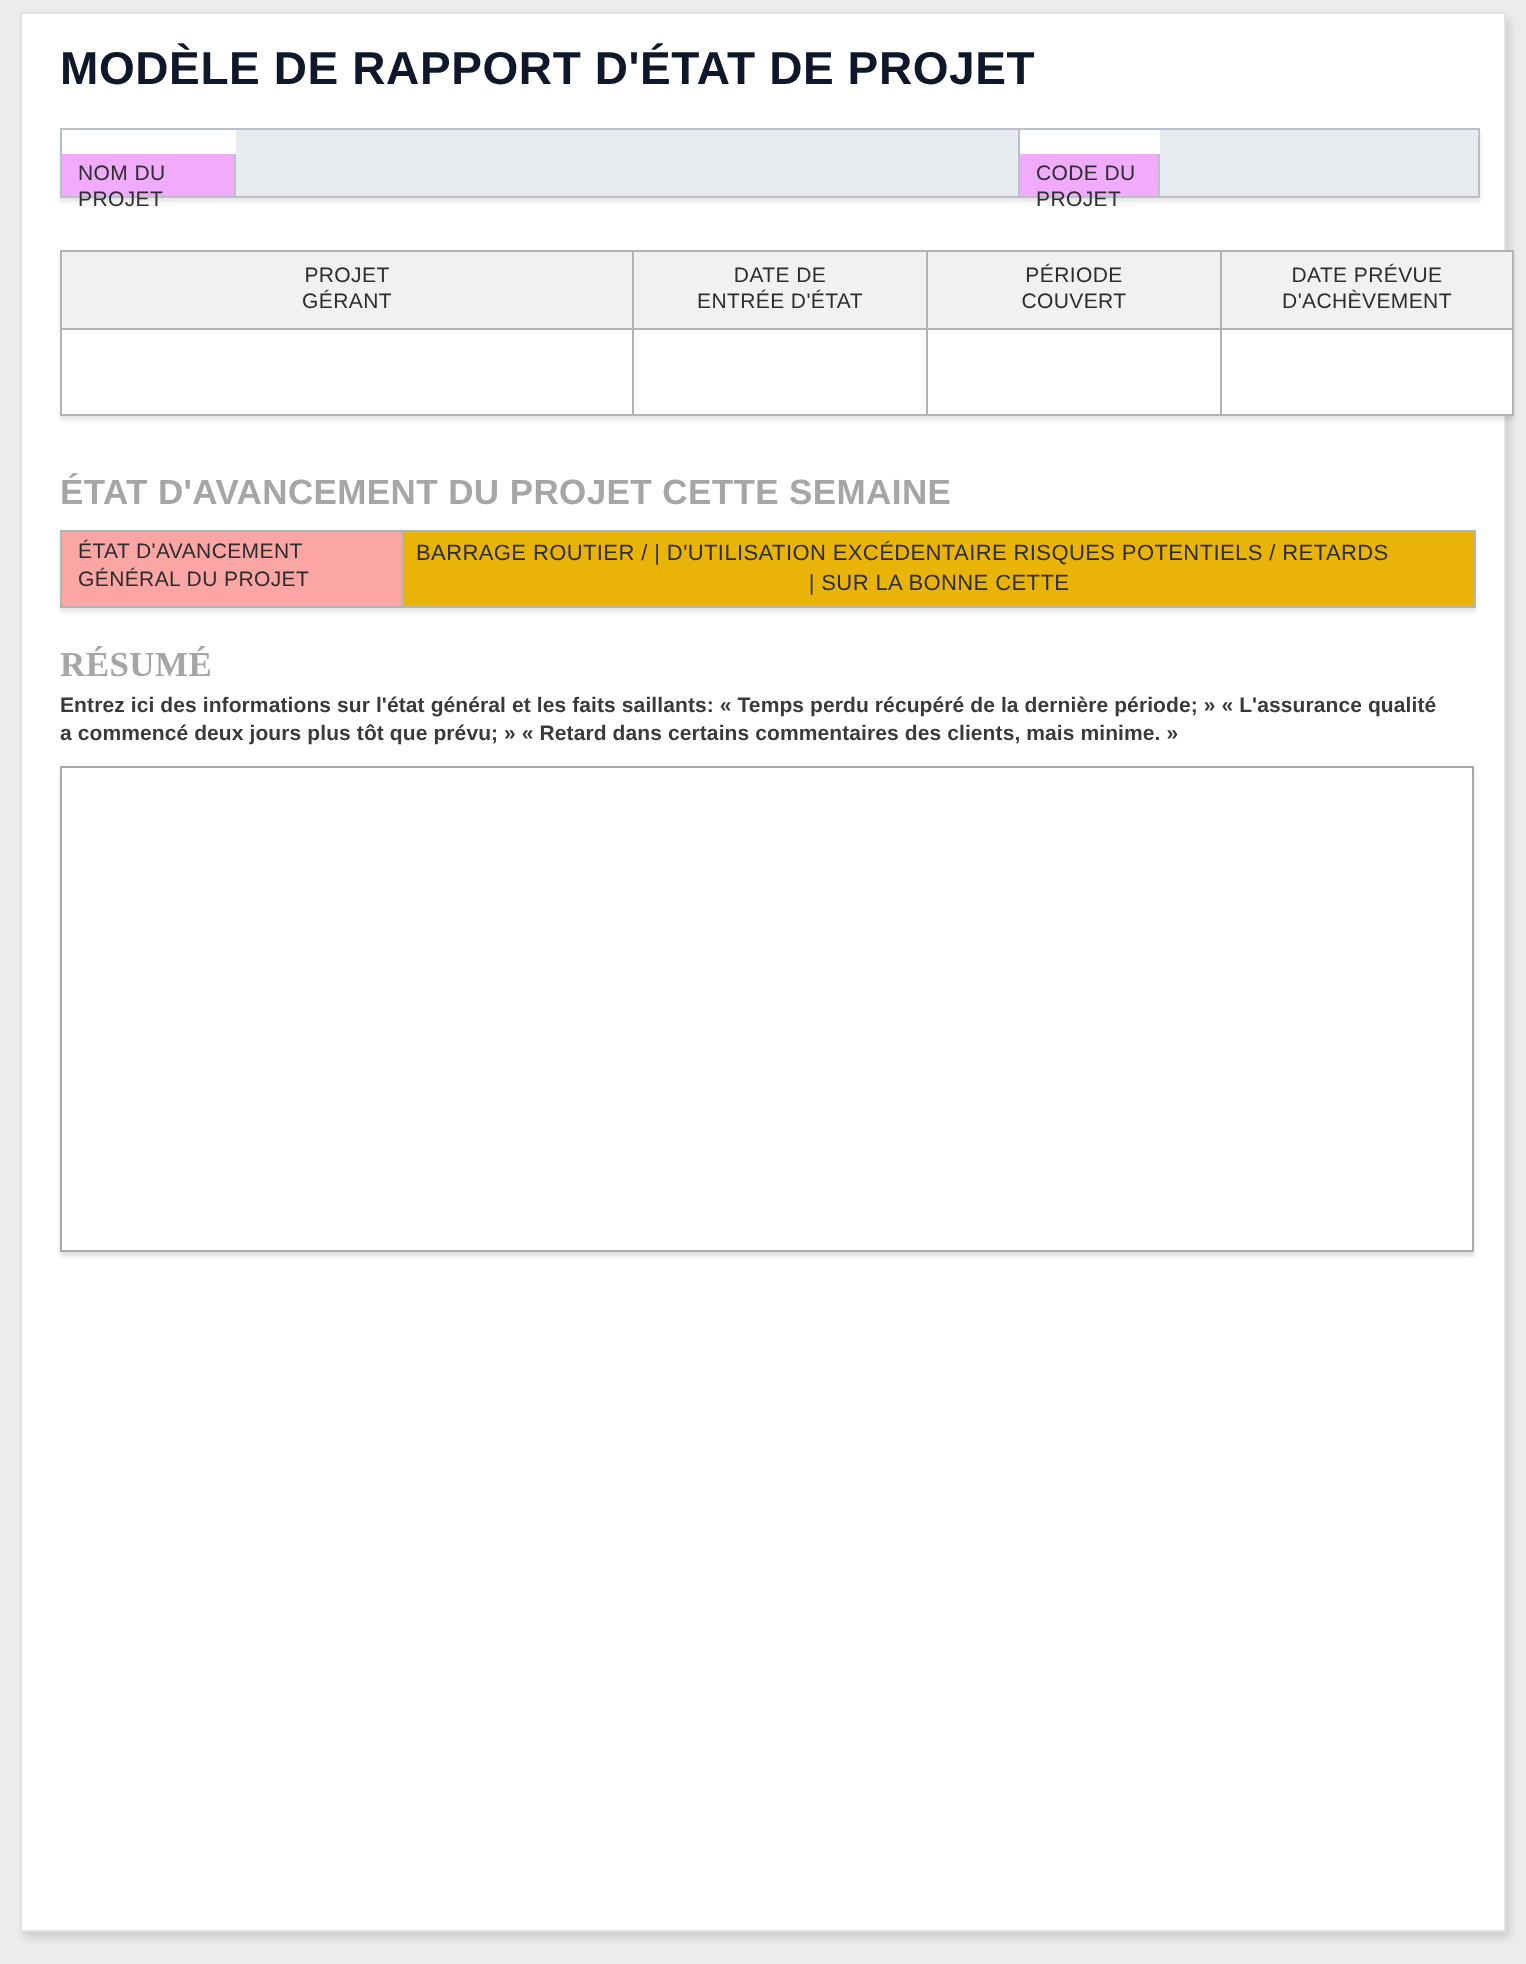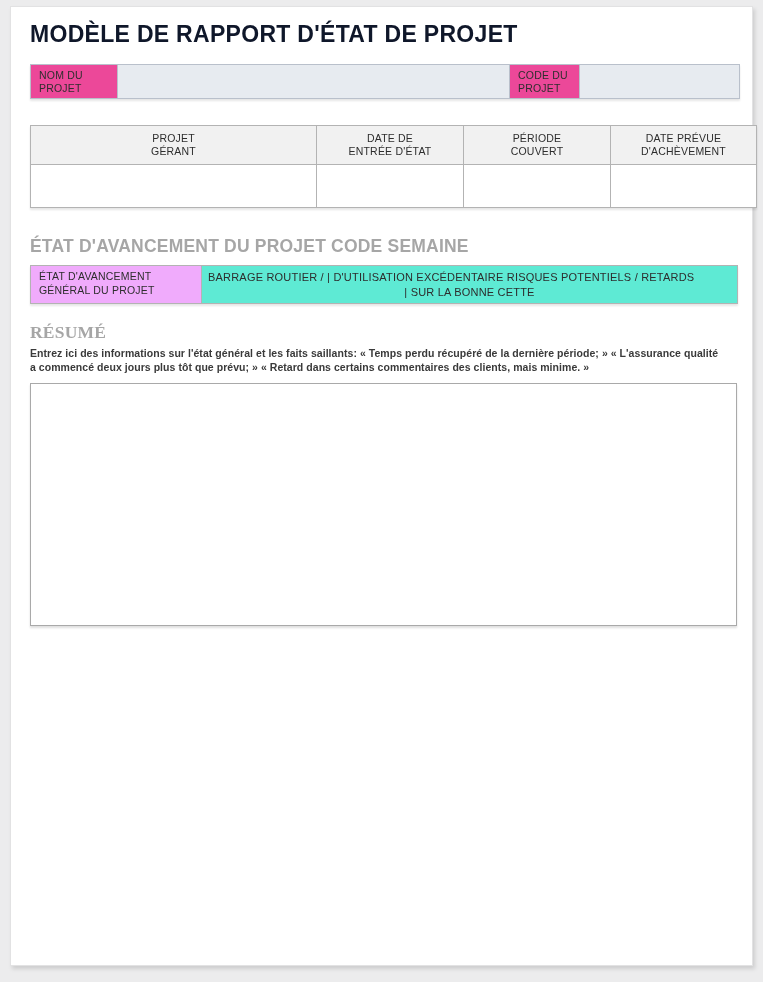--- a/index.html
+++ b/index.html
@@ -45,28 +45,29 @@
   .namebar {
     display: flex;
     width: 710px;
     height: 35px;
     border: 1px solid #b9c0cb;
     box-sizing: border-box;
     box-shadow: 0 2px 2px rgba(0,0,0,0.10);
     margin-bottom: 26px;
   }
   .namebar-label {
-    background: #ec4899;
+    background: #f0abfc;
     color: #2e2e2e;
     font-size: 10.5px;
     line-height: 12.5px;
     padding: 4px 0 0 8px;
     box-sizing: border-box;
     border-right: 1px solid #b9c0cb;
     letter-spacing: 0.2px;
+    margin-top: 12px;
   }
   .namebar-label.w1 { width: 87px; }
   .namebar-label.w2 { width: 70px; }
   .namebar-field {
     background: #e7ebf0;
     border-right: 1px solid #b9c0cb;
     box-sizing: border-box;
   }
   .namebar-field.f1 { width: 392px; }
   .namebar-field.f2 { width: 159px; border-right: none; }
@@ -109,32 +110,32 @@
   .status-band {
     display: flex;
     width: 708px;
     border: 1px solid #b3b3b3;
     box-sizing: border-box;
     box-shadow: 0 2px 2px rgba(0,0,0,0.10);
     margin-bottom: 18px;
   }
   .status-label {
     width: 171px;
-    background: #f0abfc;
+    background: #fca5a5;
     border-right: 1px solid #b3b3b3;
     font-size: 10.5px;
     line-height: 13.5px;
     color: #2d2d2d;
     padding: 4px 0 4px 8px;
     box-sizing: border-box;
     letter-spacing: 0.2px;
   }
   .status-options {
     flex: 1;
-    background: #5eead4;
+    background: #eab308;
     font-size: 11px;
     line-height: 14.5px;
     color: #2d2d2d;
     padding: 4px 6px 4px 6px;
     box-sizing: border-box;
     text-align: center;
     letter-spacing: 0.2px;
   }
   .status-options .line1 { text-align: left; }
   .status-options .line2 { text-align: center; }
@@ -211,21 +212,21 @@
       <tbody>
         <tr>
           <td></td>
           <td></td>
           <td></td>
           <td></td>
         </tr>
       </tbody>
     </table>
 
-    <h2 class="section-heading">ÉTAT D'AVANCEMENT DU PROJET CODE SEMAINE</h2>
+    <h2 class="section-heading">ÉTAT D'AVANCEMENT DU PROJET CETTE SEMAINE</h2>
 
     <div class="status-band">
       <div class="status-label">
         <span>ÉTAT D'AVANCEMENT</span><br>
         <span>GÉNÉRAL DU PROJET</span>
       </div>
       <div class="status-options">
         <div class="line1">BARRAGE ROUTIER /  |  D'UTILISATION EXCÉDENTAIRE   RISQUES POTENTIELS / RETARDS</div>
         <div class="line2">|    SUR LA BONNE CETTE</div>
       </div>

